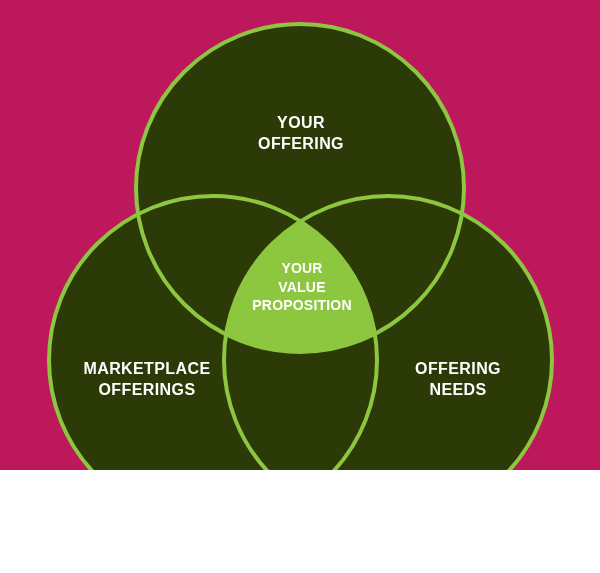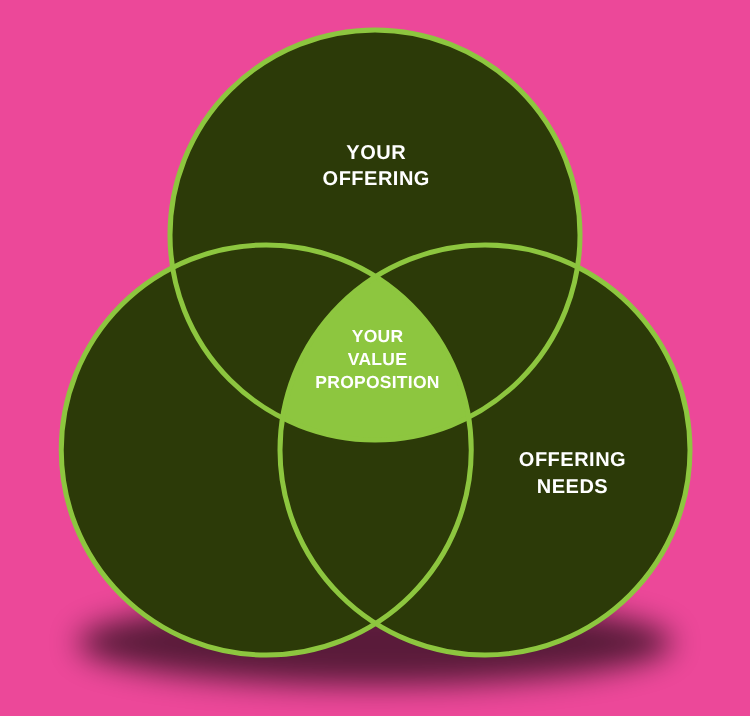--- a/index.html
+++ b/index.html
@@ -4,23 +4,23 @@
 <style>
   html, body {
     margin: 0;
     padding: 0;
     background: #ffffff;
     font-family: "Liberation Sans", sans-serif;
   }
   .stage {
     position: relative;
     width: 600px;
-    height: 573px;
+    height: 470px;
     overflow: hidden;
-    background: #ec4899;
+    background: #be185d;
   }
   .stage svg {
     position: absolute;
     left: 0;
     top: 0;
     display: block;
   }
   .vlabel {
     position: absolute;
     transform: translate(-50%, -50%);
@@ -72,20 +72,22 @@
     </g>
 
     <circle cx="300" cy="188" r="164" fill="none" stroke-width="4" stroke="#8dc63f"></circle>
     <circle cx="213" cy="360" r="164" fill="none" stroke-width="4" stroke="#8dc63f"></circle>
     <circle cx="388" cy="360" r="164" fill="none" stroke-width="4" stroke="#8dc63f"></circle>
   </svg>
 
   <div class="vlabel outer" style="left: 301px; top: 133px;">YOUR
 OFFERING</div>
 
+  <div class="vlabel outer" style="left: 147px; top: 379px;">MARKETPLACE
+OFFERINGS</div>
 
   <div class="vlabel outer" style="left: 458px; top: 379px;">OFFERING
 NEEDS</div>
 
   <div class="vlabel center" style="left: 302px; top: 287px;">YOUR
 VALUE
 PROPOSITION</div>
 
 </div>
 

